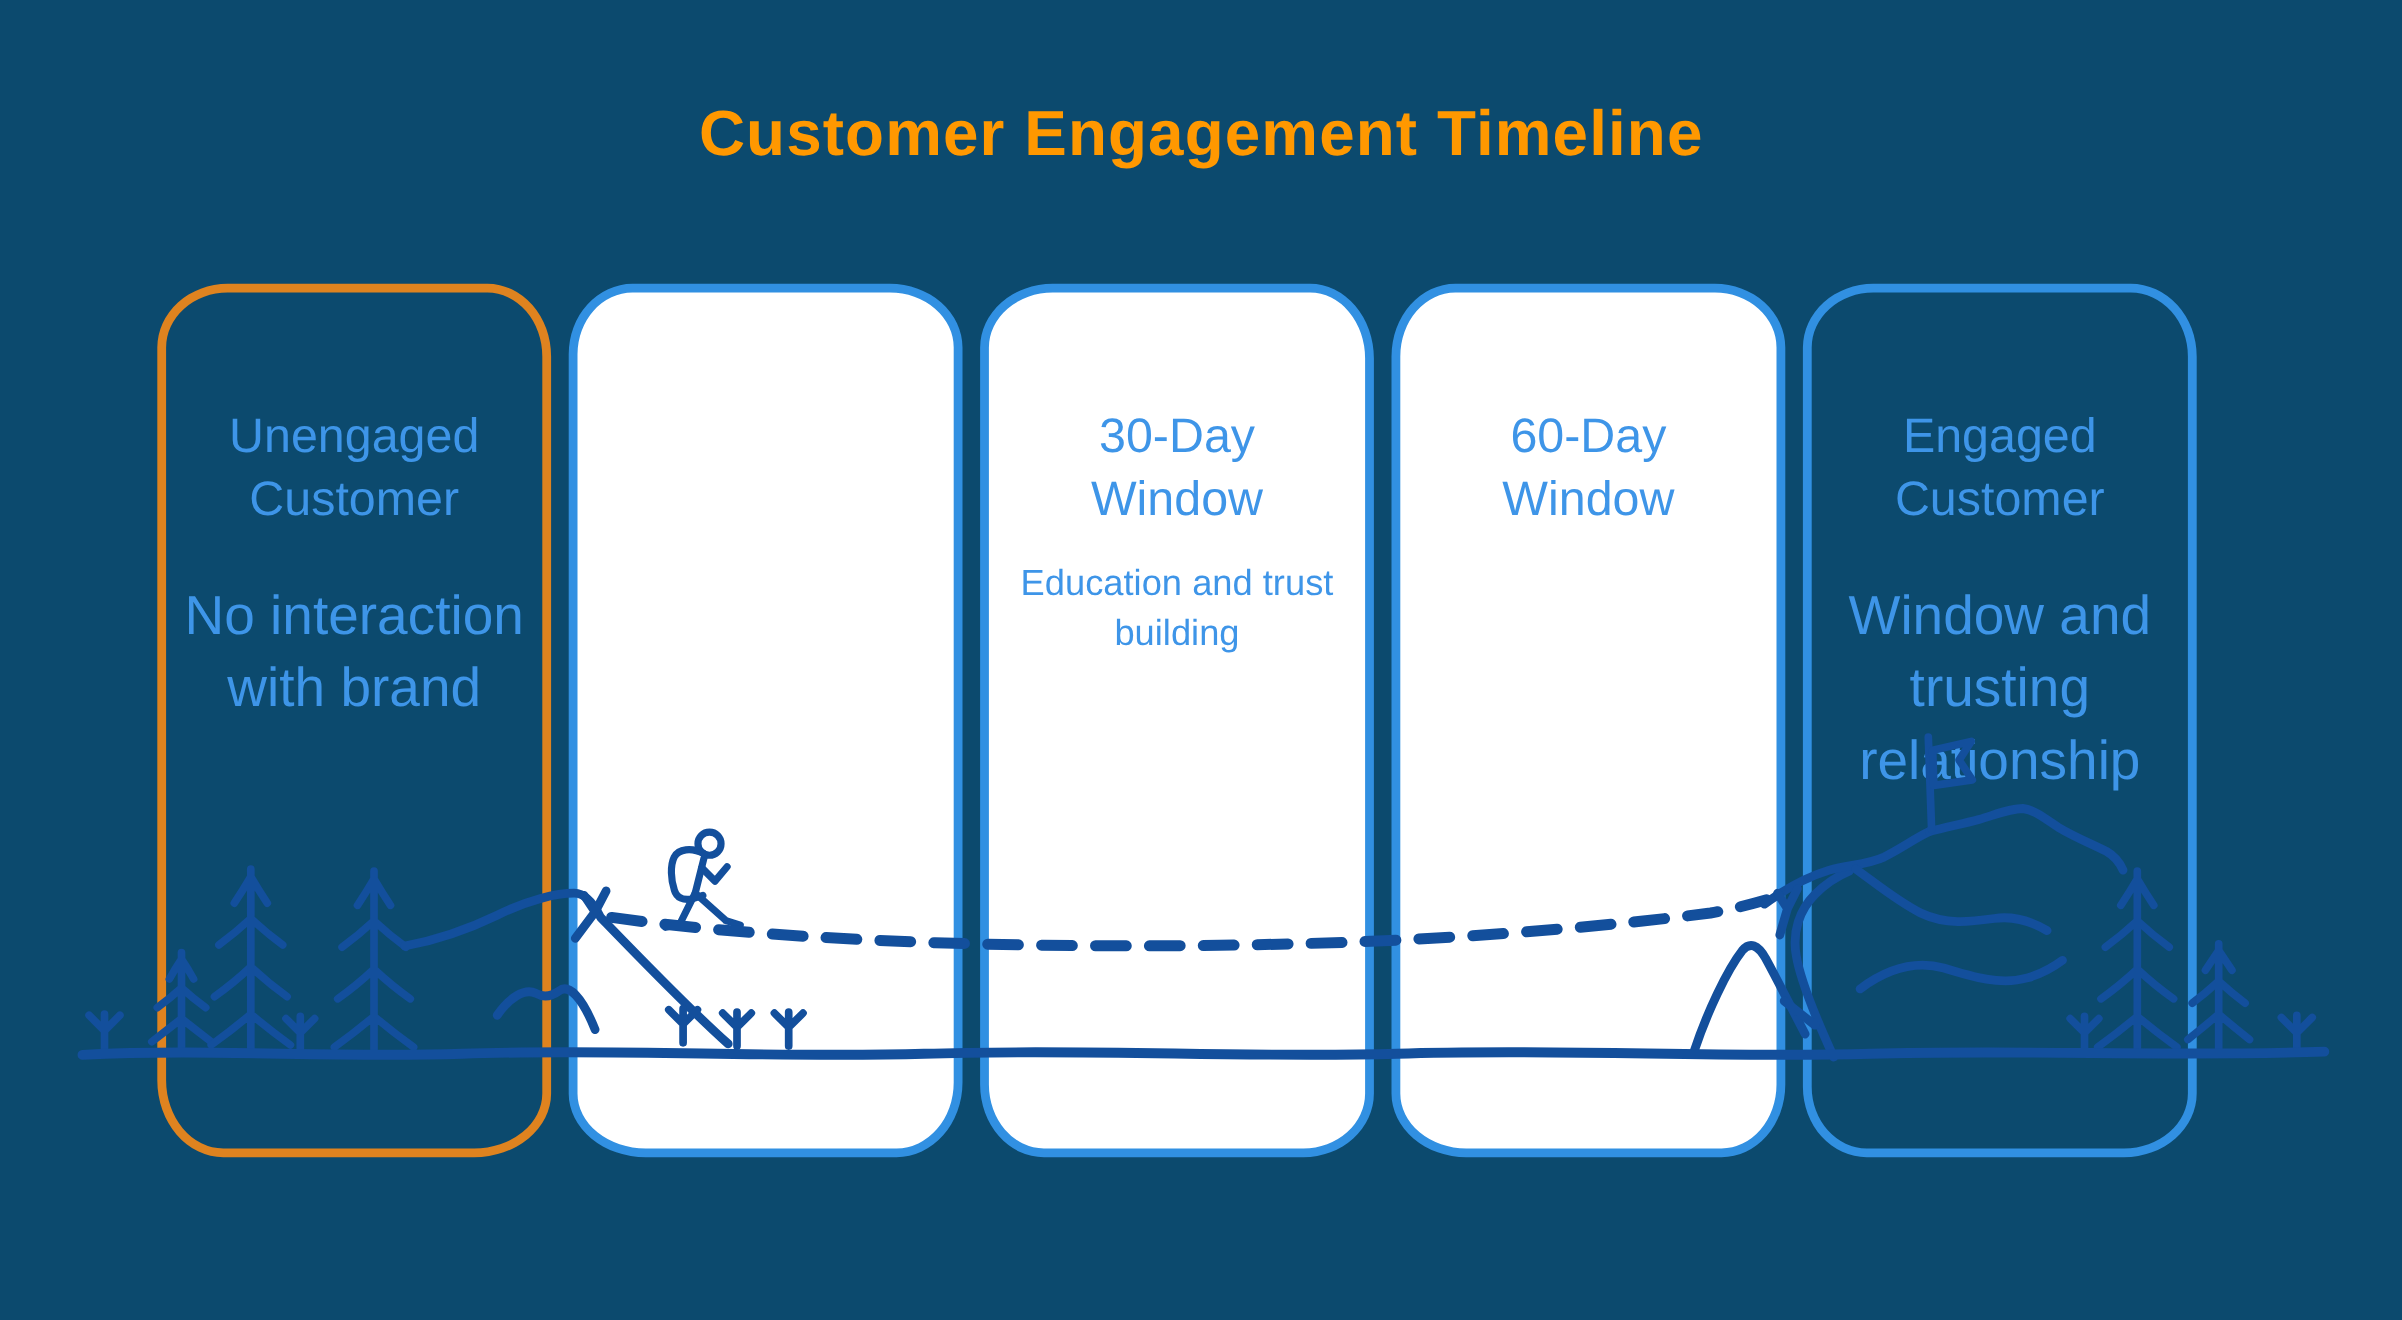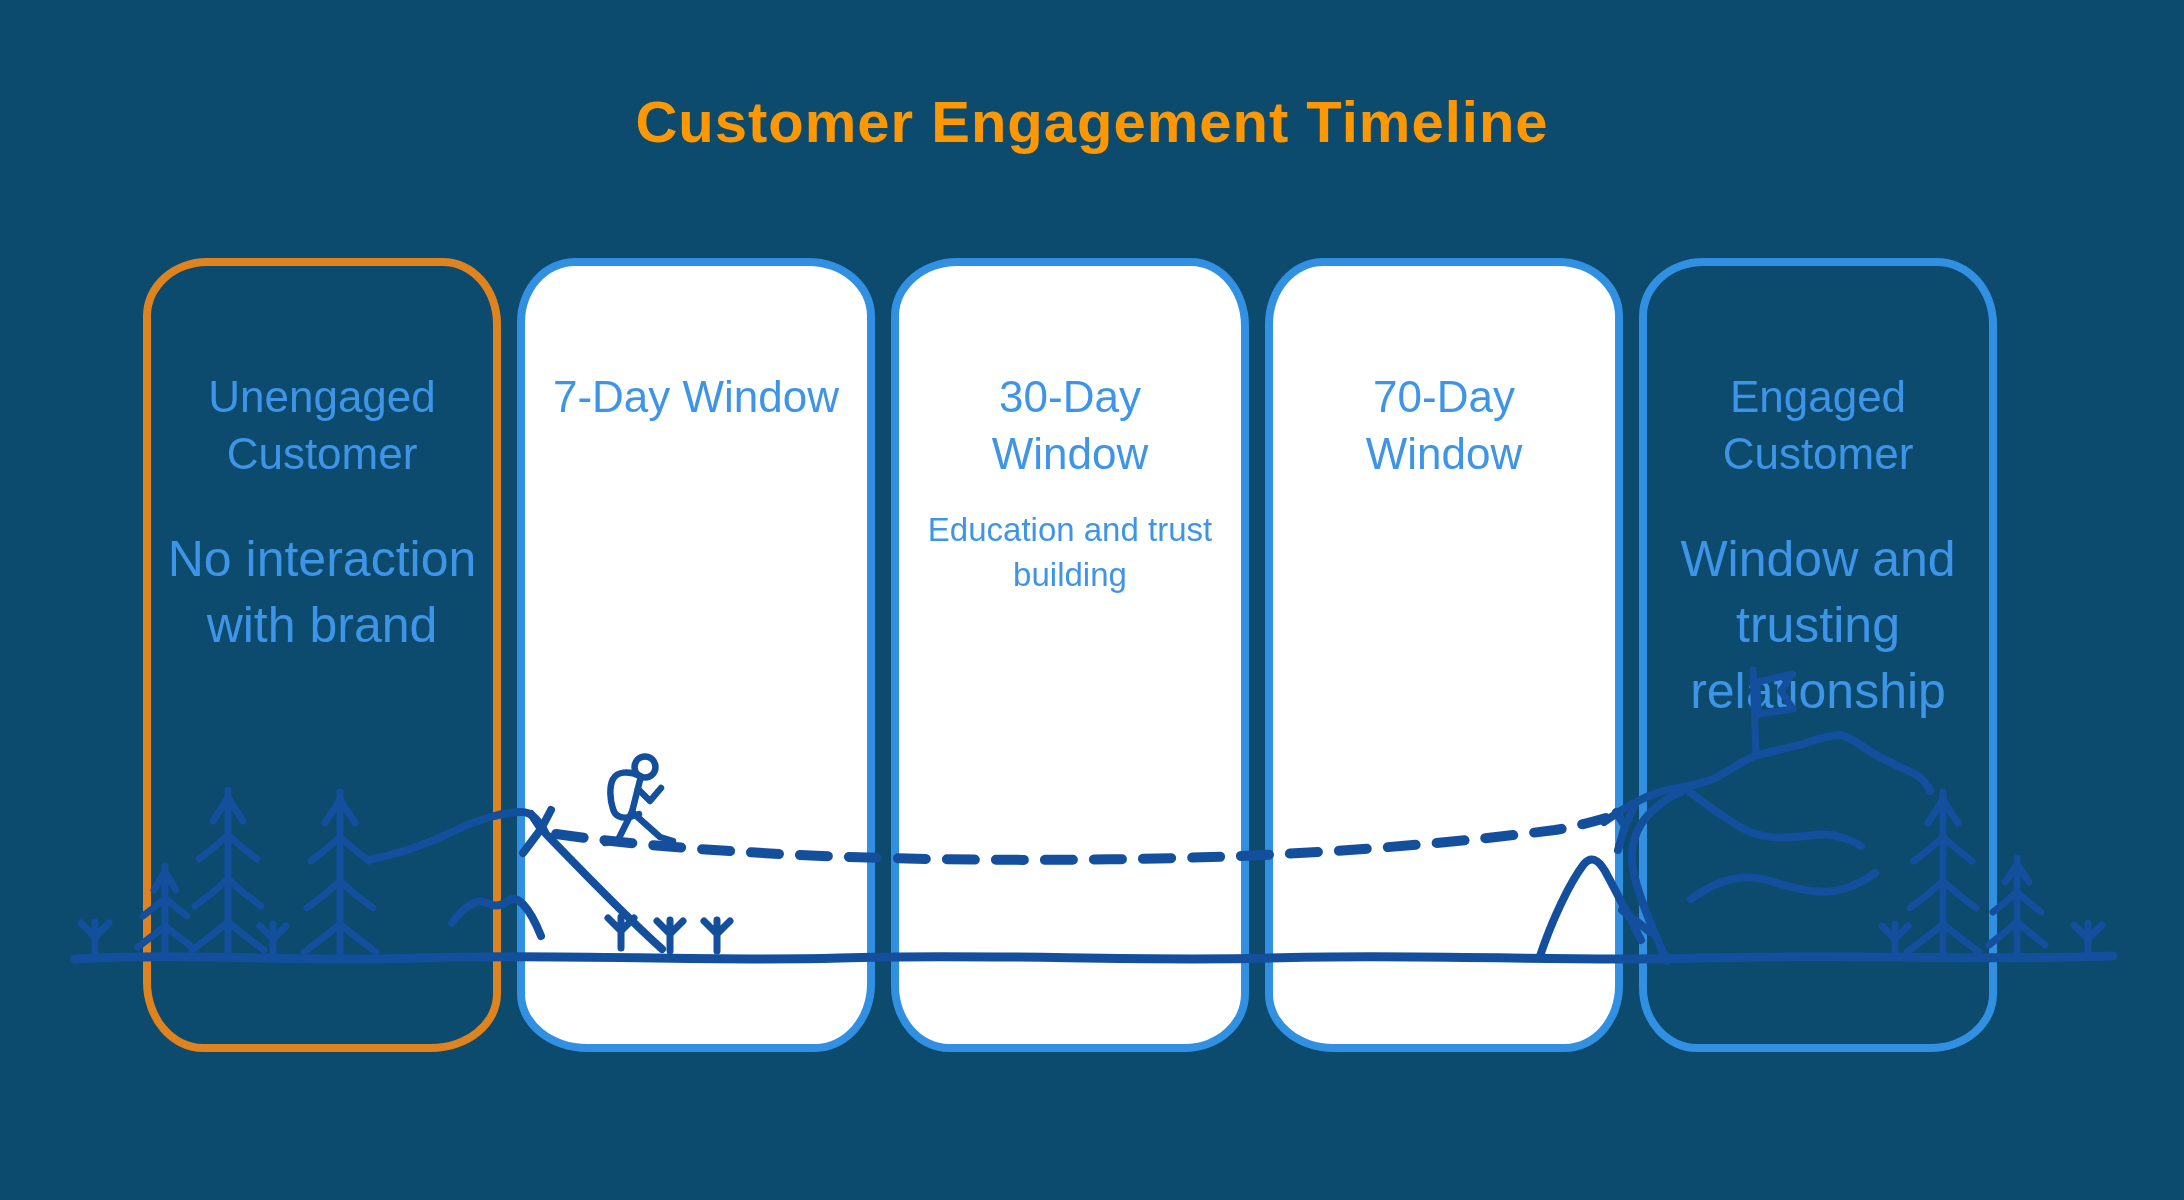--- a/index.html
+++ b/index.html
@@ -48,30 +48,29 @@
   <div class="title">Customer Engagement Timeline</div>
 
   <div class="stages">
     <div class="stage dark orange">
       <h2>Unengaged
 Customer</h2>
       <p class="body">No interaction
 with brand</p>
     </div>
     <div class="stage light">
-      <h2>7-Day Window</h2>
     </div>
     <div class="stage light">
       <h2>30-Day
 Window</h2>
       <p class="body">Education and trust
 building</p>
     </div>
     <div class="stage light">
-      <h2>70-Day
+      <h2>60-Day
 Window</h2>
     </div>
     <div class="stage dark">
       <h2>Engaged
 Customer</h2>
       <p class="body">Window and
 trusting
 relationship</p>
     </div>
   </div>

